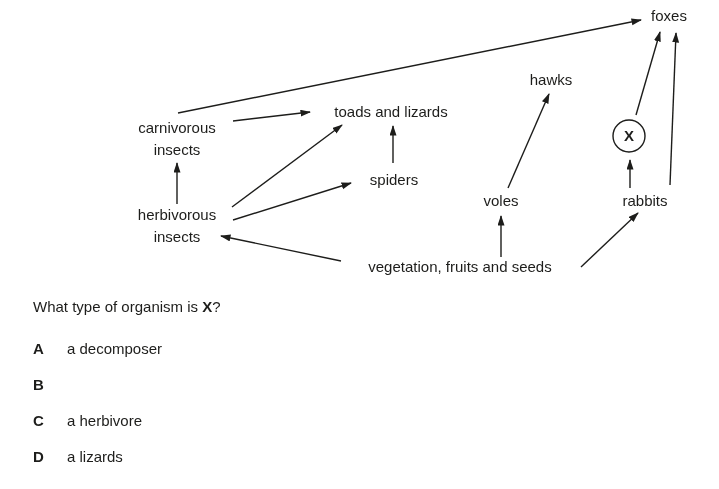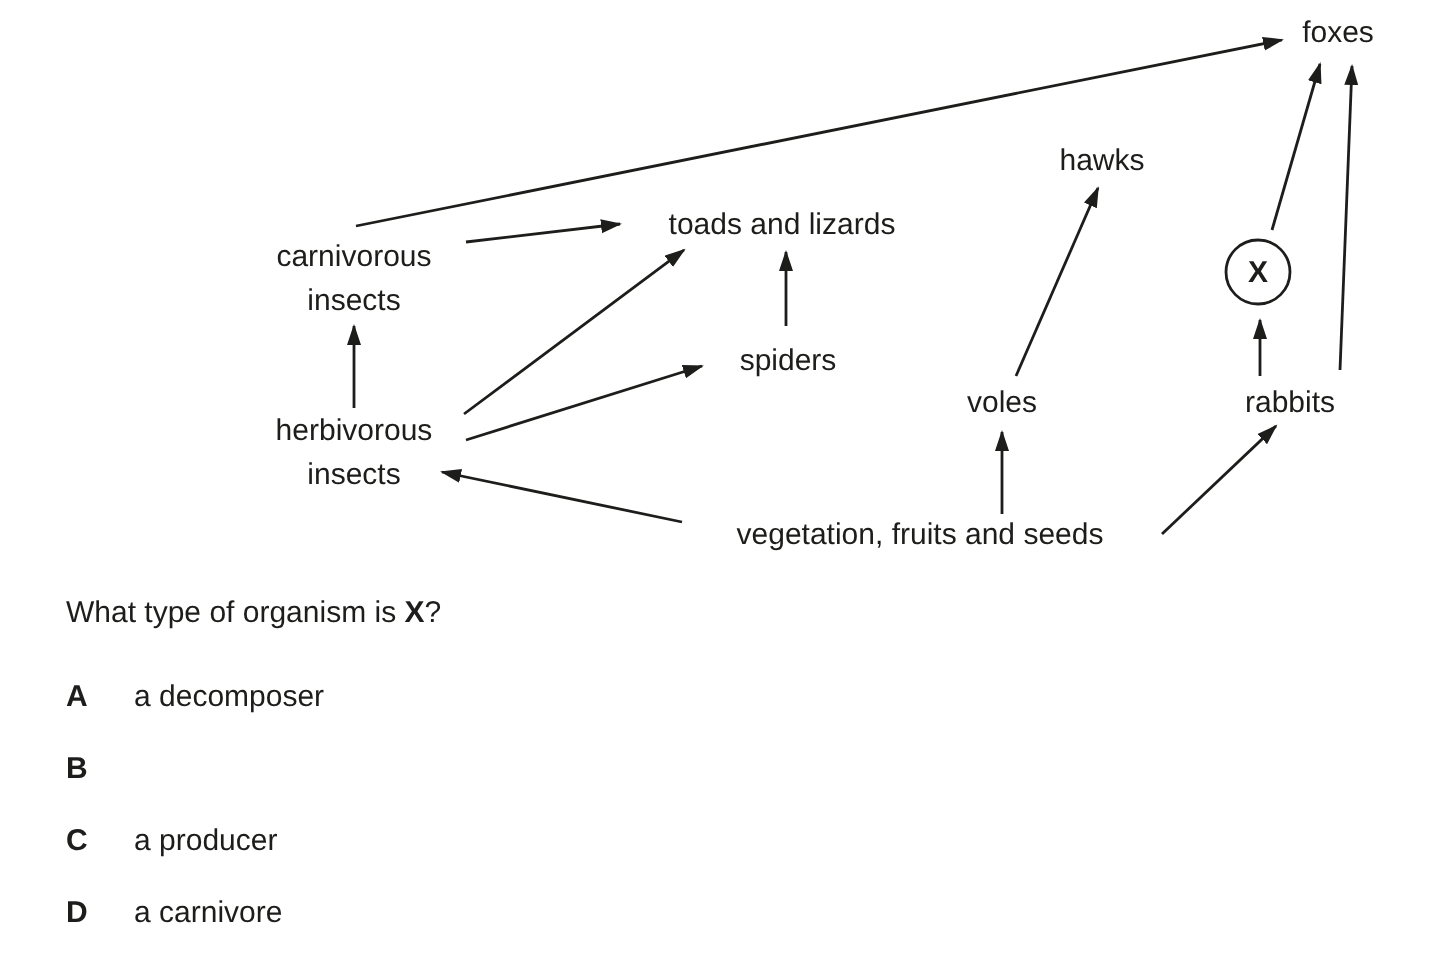--- a/index.html
+++ b/index.html
@@ -87,21 +87,21 @@
   <div class="options">
     <div class="option">
       <span class="letter">A</span>
       <span class="text">a decomposer</span>
     </div>
     <div class="option">
       <span class="letter">B</span>
     </div>
     <div class="option">
       <span class="letter">C</span>
-      <span class="text">a producer</span>
+      <span class="text">a herbivore</span>
     </div>
     <div class="option">
       <span class="letter">D</span>
-      <span class="text">a carnivore</span>
+      <span class="text">a lizards</span>
     </div>
   </div>
 
 </div>
 
 </body></html>

